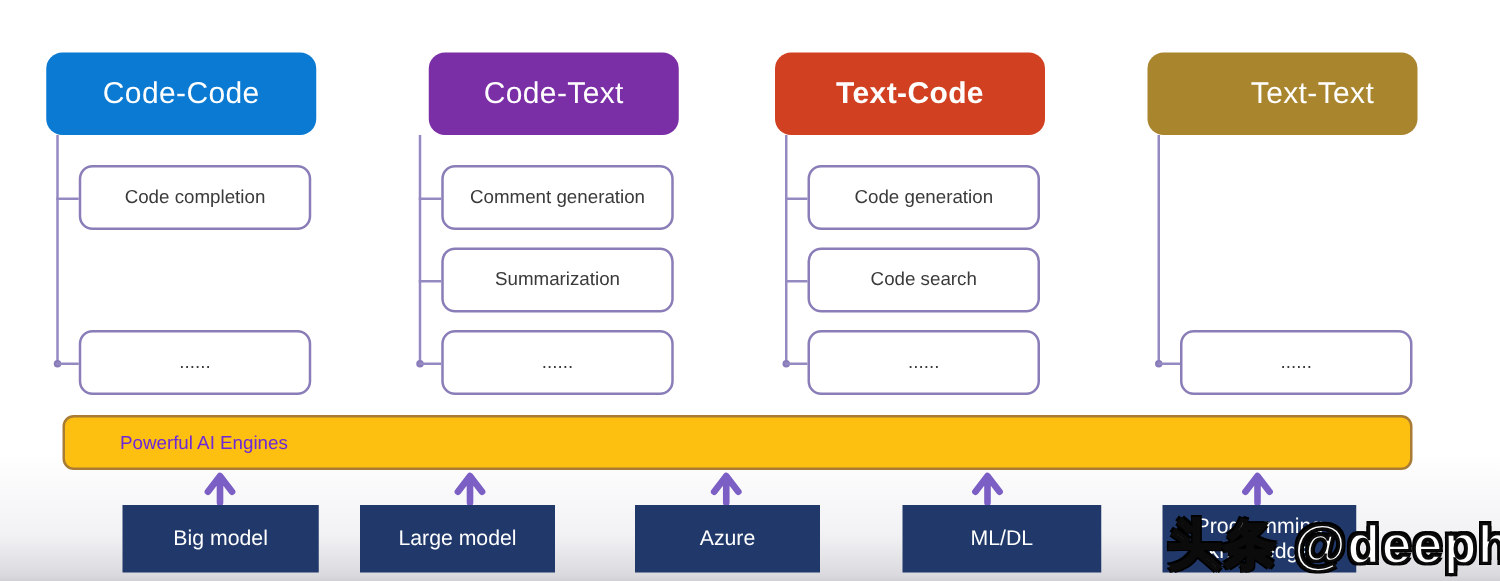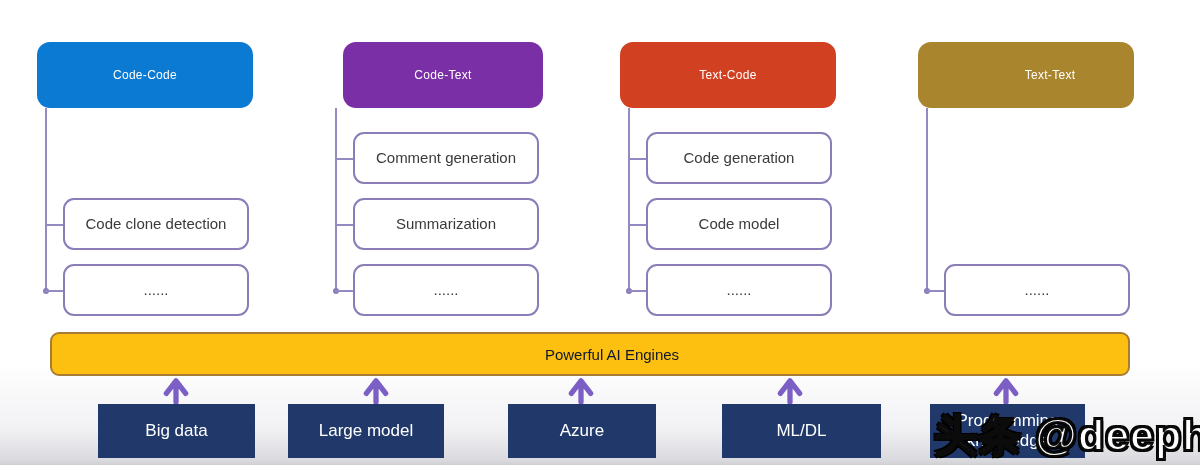--- a/index.html
+++ b/index.html
@@ -5,39 +5,39 @@
   html,body{margin:0;padding:0;}
   .stage{
     position:relative;width:1200px;height:465px;overflow:hidden;
     background:linear-gradient(180deg,#ffffff 0%,#ffffff 78%,#f2f2f5 92%,#dadade 99%,#cfcfd4 100%);
     font-family:"Liberation Sans",sans-serif;
   }
   
   .column{position:absolute;top:42px;width:216px;}
   .col-header{
     height:66px;border-radius:13px;display:flex;align-items:center;justify-content:center;
-    color:#ffffff;font-size:12px;letter-spacing:.3px;
+    color:#ffffff;font-size:24px;letter-spacing:.3px;
   }
   .vline{position:absolute;left:8px;top:66px;width:2px;height:184px;background:#9589c2;}
   .vline::after{content:"";position:absolute;left:-2px;bottom:-2px;width:6px;height:6px;border-radius:50%;background:#8a7cba;}
   .sub-box{
     position:absolute;left:26px;width:186px;height:52px;box-sizing:border-box;
     border:2px solid #8b7db8;border-radius:11px;background:#ffffff;
     display:flex;align-items:center;justify-content:center;text-align:center;
     font-size:15px;color:#3a3a3a;line-height:1.22;padding:0 8px;
   }
   .sub-box::before{content:"";position:absolute;left:-20px;top:50%;width:18px;height:2px;background:#9589c2;}
   .sub-pos-0{top:90px}.sub-pos-1{top:156px}.sub-pos-2{top:222px}
   .col-0{left:37px}.col-1{left:327px}.col-2{left:620px}.col-3{left:918px}
   
   .engine-bar{
     position:absolute;left:50px;top:332px;width:1080px;height:44px;box-sizing:border-box;
     background:#fdc011;border:2px solid #a87c35;border-radius:9px;
-    display:flex;align-items:center;justify-content:center;
-    font-size:15px;color:#0f172a;padding-left:44px;
+    display:flex;align-items:center;
+    font-size:15px;color:#6d28d9;padding-left:44px;
   }
   
   .up-arrow{position:absolute;top:377px;width:26px;height:27px;}
   .arr-0{left:163px}.arr-1{left:363px}.arr-2{left:568px}.arr-3{left:777px}.arr-4{left:993px}
   
   .fbox{
     position:absolute;top:404px;height:54px;background:#20396a;color:#ffffff;
     display:flex;align-items:center;justify-content:center;text-align:center;
     font-size:17px;line-height:1.15;padding:0 6px;box-sizing:border-box;
   }
@@ -52,22 +52,22 @@
   }
 </style>
 </head>
 <body>
 
 <div class="stage">
 
   <div class="column col-0">
     <div class="col-header" style="background: rgb(11, 122, 211);">Code-Code</div>
     <div class="vline"></div>
-    <div class="sub-box sub-pos-1">
-        <span>Code clone detection</span>
+    <div class="sub-box sub-pos-0">
+        <span>Code completion</span>
       </div>
     <div class="sub-box sub-pos-2">
         <span>......</span>
       </div>
   </div>
 
   <div class="column col-1">
     <div class="col-header" style="background: rgb(123, 47, 166); margin-left: 16px;">Code-Text</div>
     <div class="vline"></div>
     <div class="sub-box sub-pos-1">
@@ -75,27 +75,27 @@
       </div>
     <div class="sub-box sub-pos-0">
         <span>Comment generation</span>
       </div>
     <div class="sub-box sub-pos-2">
         <span>......</span>
       </div>
   </div>
 
   <div class="column col-2">
-    <div class="col-header" style="background: rgb(209, 65, 33);">Text-Code</div>
+    <div class="col-header" style="background: rgb(209, 65, 33); font-weight: bold;">Text-Code</div>
     <div class="vline"></div>
     <div class="sub-box sub-pos-0">
         <span>Code generation</span>
       </div>
     <div class="sub-box sub-pos-1">
-        <span>Code model</span>
+        <span>Code search</span>
       </div>
     <div class="sub-box sub-pos-2">
         <span>......</span>
       </div>
   </div>
 
   <div class="column col-3">
     <div class="col-header" style="background: rgb(169, 133, 46); padding-left: 48px;">Text-Text</div>
     <div class="vline"></div>
     <div class="sub-box sub-pos-2">
@@ -117,21 +117,21 @@
       <path d="M13 26 L13 7 M3 17 L13 4 L23 17" fill="none" stroke="#7c5fc4" stroke-width="5.5" stroke-linecap="round" stroke-linejoin="round"></path>
     </svg>
   <svg class="up-arrow arr-3" viewBox="0 0 26 28">
       <path d="M13 26 L13 7 M3 17 L13 4 L23 17" fill="none" stroke="#7c5fc4" stroke-width="5.5" stroke-linecap="round" stroke-linejoin="round"></path>
     </svg>
   <svg class="up-arrow arr-4" viewBox="0 0 26 28">
       <path d="M13 26 L13 7 M3 17 L13 4 L23 17" fill="none" stroke="#7c5fc4" stroke-width="5.5" stroke-linecap="round" stroke-linejoin="round"></path>
     </svg>
 
   <div class="fbox f-0">
-      <span>Big data</span>
+      <span>Big model</span>
     </div>
   <div class="fbox f-1">
       <span>Large model</span>
     </div>
   <div class="fbox f-2">
       <span>Azure</span>
     </div>
   <div class="fbox f-3">
       <span>ML/DL</span>
     </div>

